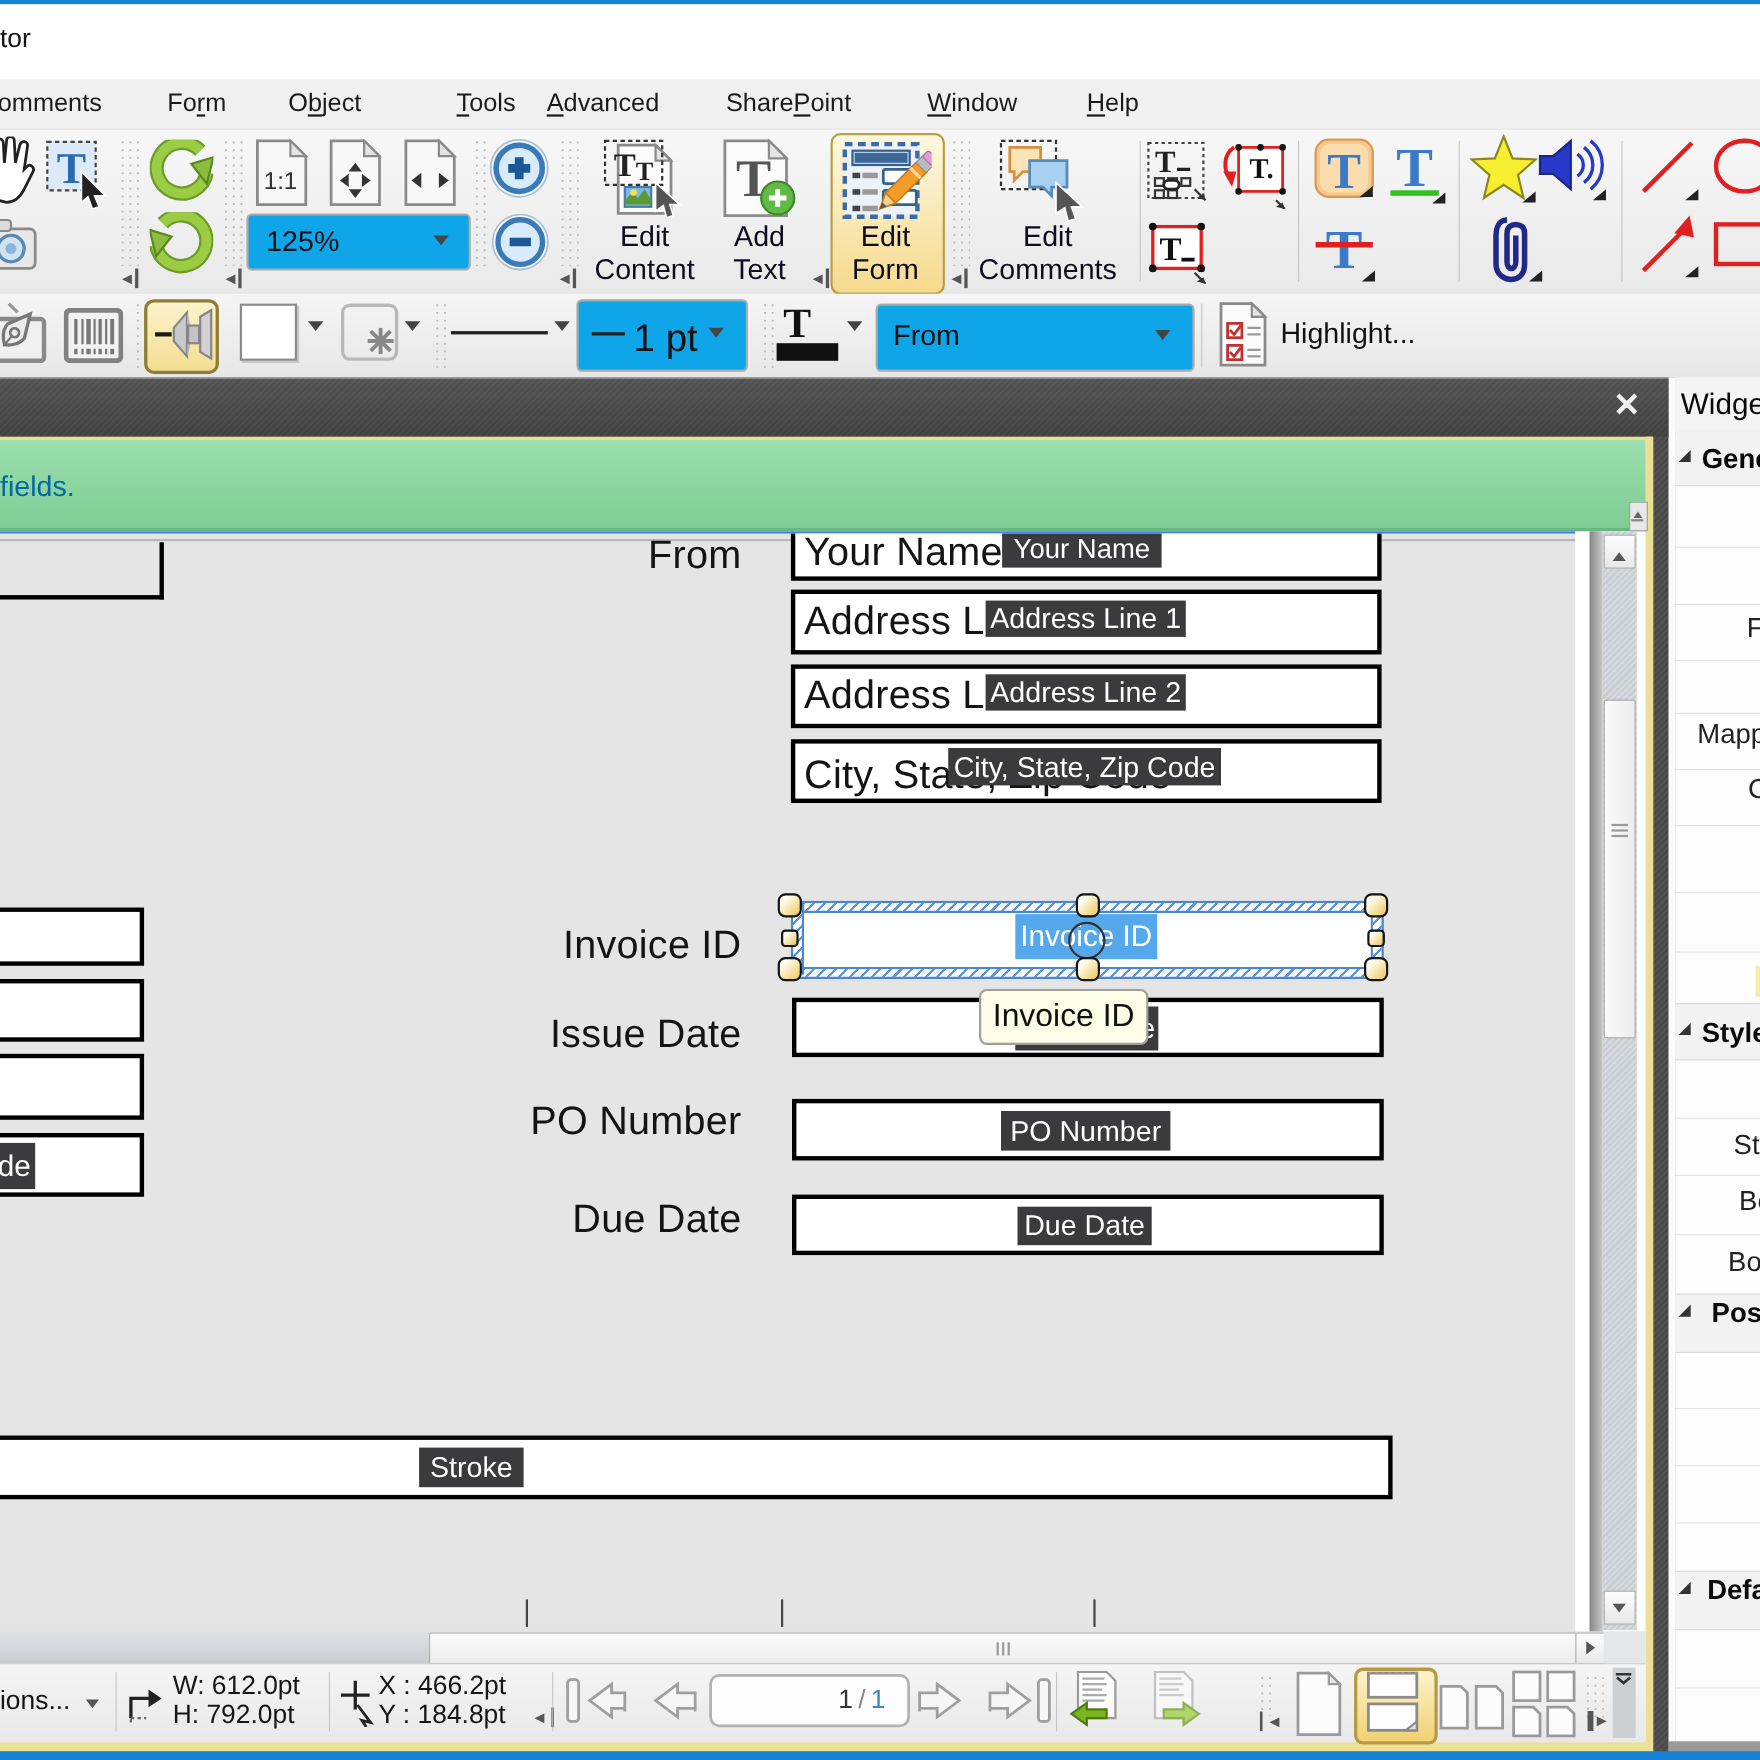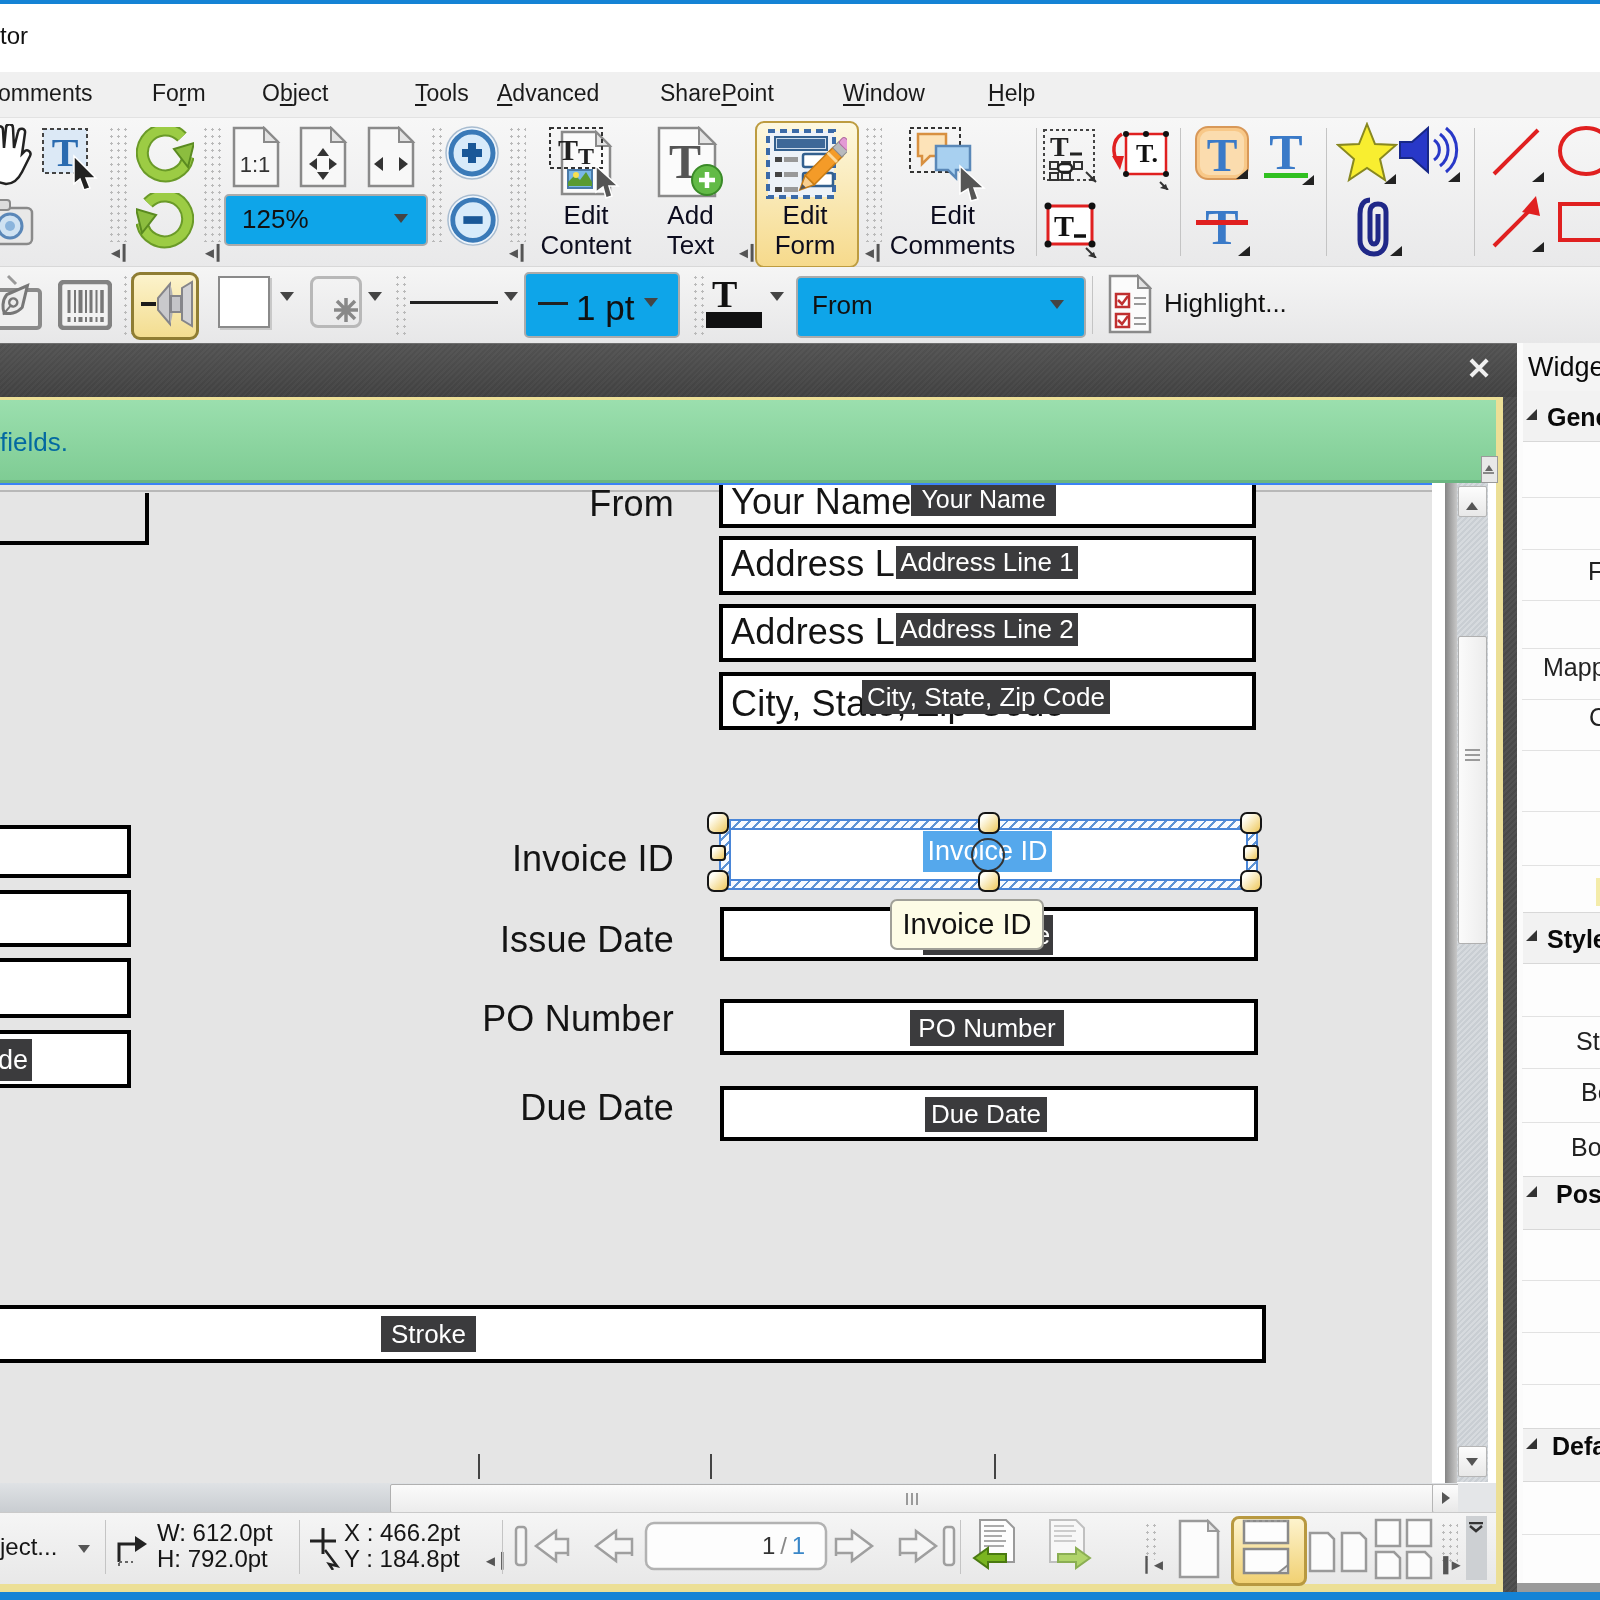--- a/index.html
+++ b/index.html
@@ -488,21 +488,21 @@
   <div style="position:absolute;left:390px;top:1px;width:1042px;height:27px;background:linear-gradient(180deg,#fbfbfb,#ececec);border:1px solid #b0b0b0;border-radius:2px">
     <div style="position:absolute;left:515px;top:8px;width:2px;height:12px;background:#9a9a9a;box-shadow:5px 0 0 #9a9a9a,10px 0 0 #9a9a9a"></div>
   </div>
   <div style="position:absolute;left:1432px;top:1px;width:26px;height:27px;background:linear-gradient(180deg,#fdfdfd,#e8e8e8);border:1px solid #b5b5b5;border-radius:2px">
     <div style="position:absolute;left:9px;top:7px;width:0;height:0;border:6px solid transparent;border-left:8px solid #555"></div>
   </div>
 </div>
 <div class="abs" style="left:1458px;top:1483px;width:38px;height:29px;background:#e4e6e8"></div>
 
 <div class="abs" style="left:0;top:1512px;width:1496px;height:71px;background:linear-gradient(180deg,#f5f5f5,#e8e8e8);border-top:1px solid #cacaca" id="sb"></div>
-<div class="sbtxt" style="left:0px;top:1533px">ject...</div>
+<div class="sbtxt" style="left:0px;top:1533px">ions...</div>
 <div class="cdn" style="left:78px;top:1545px;border-top-color:#555;border-width:6px;border-top-width:8px"></div>
 <div class="sep1" style="left:105px;top:1520px;height:54px"></div>
 <svg class="abs" style="left:113px;top:1524px" width="40" height="46" viewBox="0 0 40 46">
   <path d="M6 38 V20 H24" fill="none" stroke="#222" stroke-width="3"></path>
   <path d="M22 12 L34 20 L22 28 Z" fill="#222"></path>
   <path d="M6 38 h14 M6 42 v-4" fill="none" stroke="#666" stroke-width="2" stroke-dasharray="3 3"></path>
 </svg>
 <div class="sbtxt" style="left:157px;top:1519px">W: 612.0pt</div>
 <div class="sbtxt" style="left:157px;top:1545px">H: 792.0pt</div>
 <div class="sep1" style="left:299px;top:1520px;height:54px"></div>

